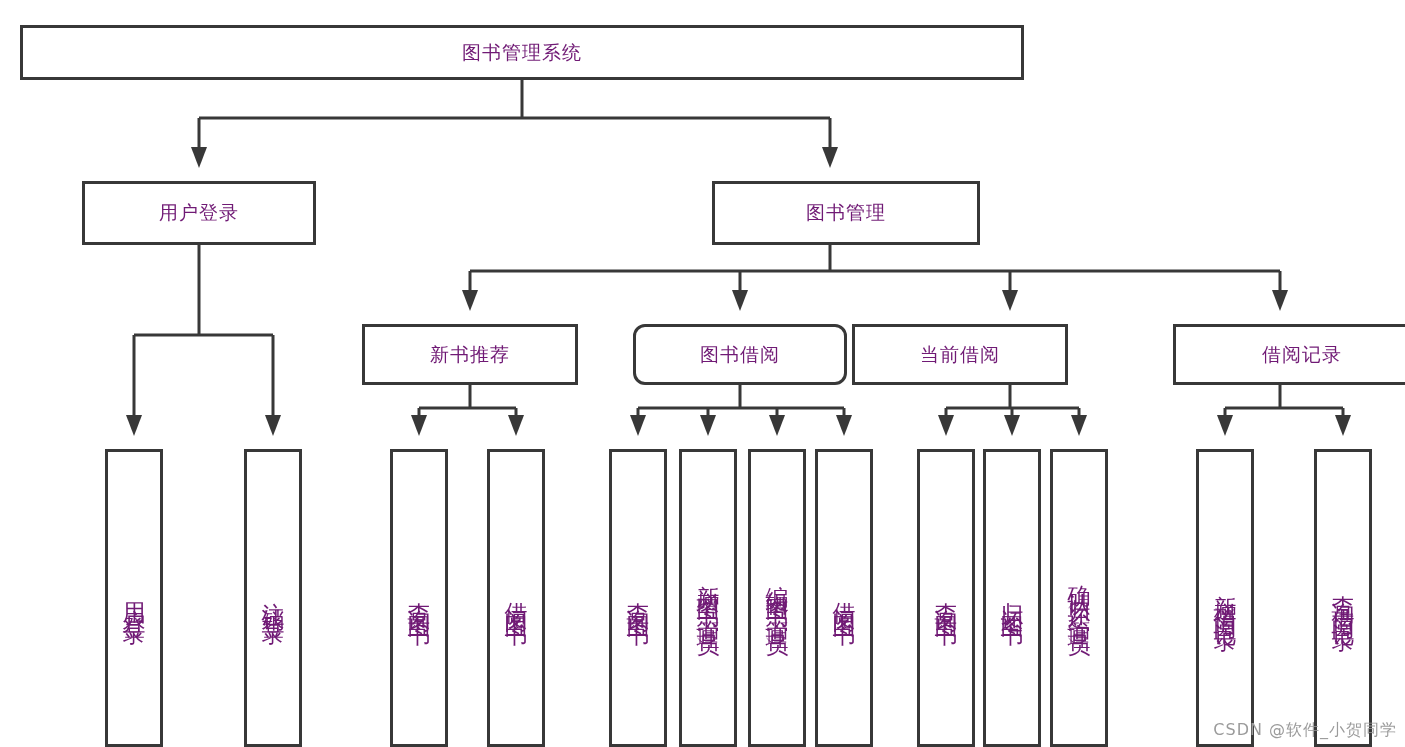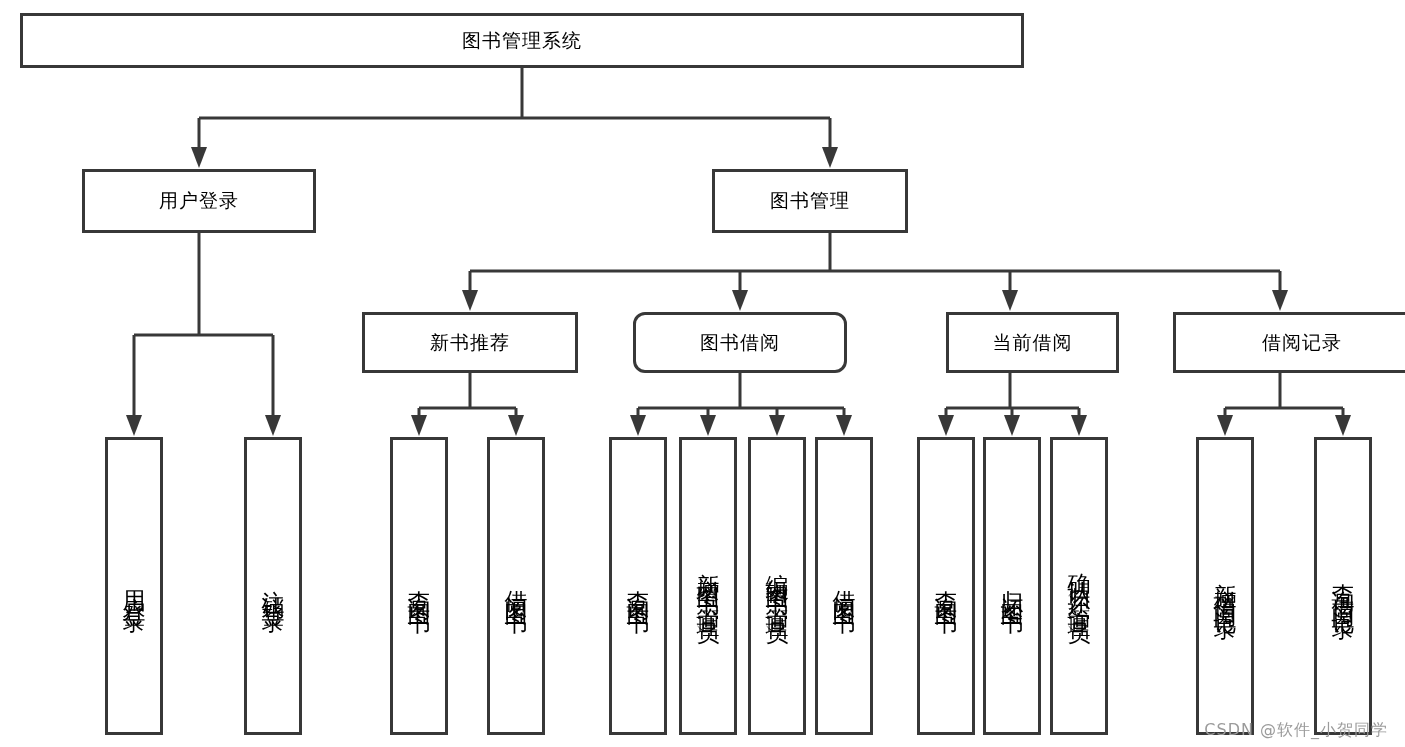--- a/index.html
+++ b/index.html
@@ -22,42 +22,43 @@
     pointer-events: none;
   }
   .box {
     position: absolute;
     box-sizing: border-box;
     border: 3px solid #383838;
     background: #ffffff;
     display: flex;
     align-items: center;
     justify-content: center;
-    color: #000000;
+    color: #701a75;
+    margin-top: 12px;
   }
   .box.header span {
     font-size: 19px;
     letter-spacing: 1px;
     white-space: nowrap;
   }
   .box.root { left: 20px; top: 13px; width: 1004px; height: 55px; }
   .box.lvl2 { height: 64px; top: 169px; }
   .box.lvl3 { height: 61px; top: 312px; }
   .box.leaf { top: 437px; width: 58px; height: 298px; }
   .box.leaf span {
     writing-mode: vertical-rl;
     text-orientation: mixed;
     font-size: 23px;
     letter-spacing: 7px;
     line-height: 1;
     white-space: nowrap;
   }
   .watermark {
     position: absolute;
-    right: 17px;
+    right: 8px;
     bottom: 6px;
     font-size: 16px;
     color: #9b9b9b;
     letter-spacing: 1px;
     white-space: nowrap;
   }
 </style>
 </head>
 <body>
 
@@ -103,31 +104,31 @@
     </g>
   </svg>
 
   <div class="box root header">
     <span>图书管理系统</span>
   </div>
 
   <div class="box lvl2 header" style="left:82px; width:234px;">
     <span>用户登录</span>
   </div>
-  <div class="box lvl2 header" style="left:712px; width:196px;">
+  <div class="box lvl2 header" style="left:712px; width:268px;">
     <span>图书管理</span>
   </div>
 
   <div class="box lvl3 header" style="left:362px; width:216px;">
     <span>新书推荐</span>
   </div>
   <div class="box lvl3 header" style="left:633px; width:214px;border-radius:12px;">
     <span>图书借阅</span>
   </div>
-  <div class="box lvl3 header" style="left:946px; width:173px;">
+  <div class="box lvl3 header" style="left:852px; width:216px;">
     <span>当前借阅</span>
   </div>
   <div class="box lvl3 header" style="left:1173px; width:258px;">
     <span>借阅记录</span>
   </div>
 
   <div class="box leaf" style="left:105px;">
     <span>用户登录</span>
   </div>
   <div class="box leaf" style="left:244px;">

